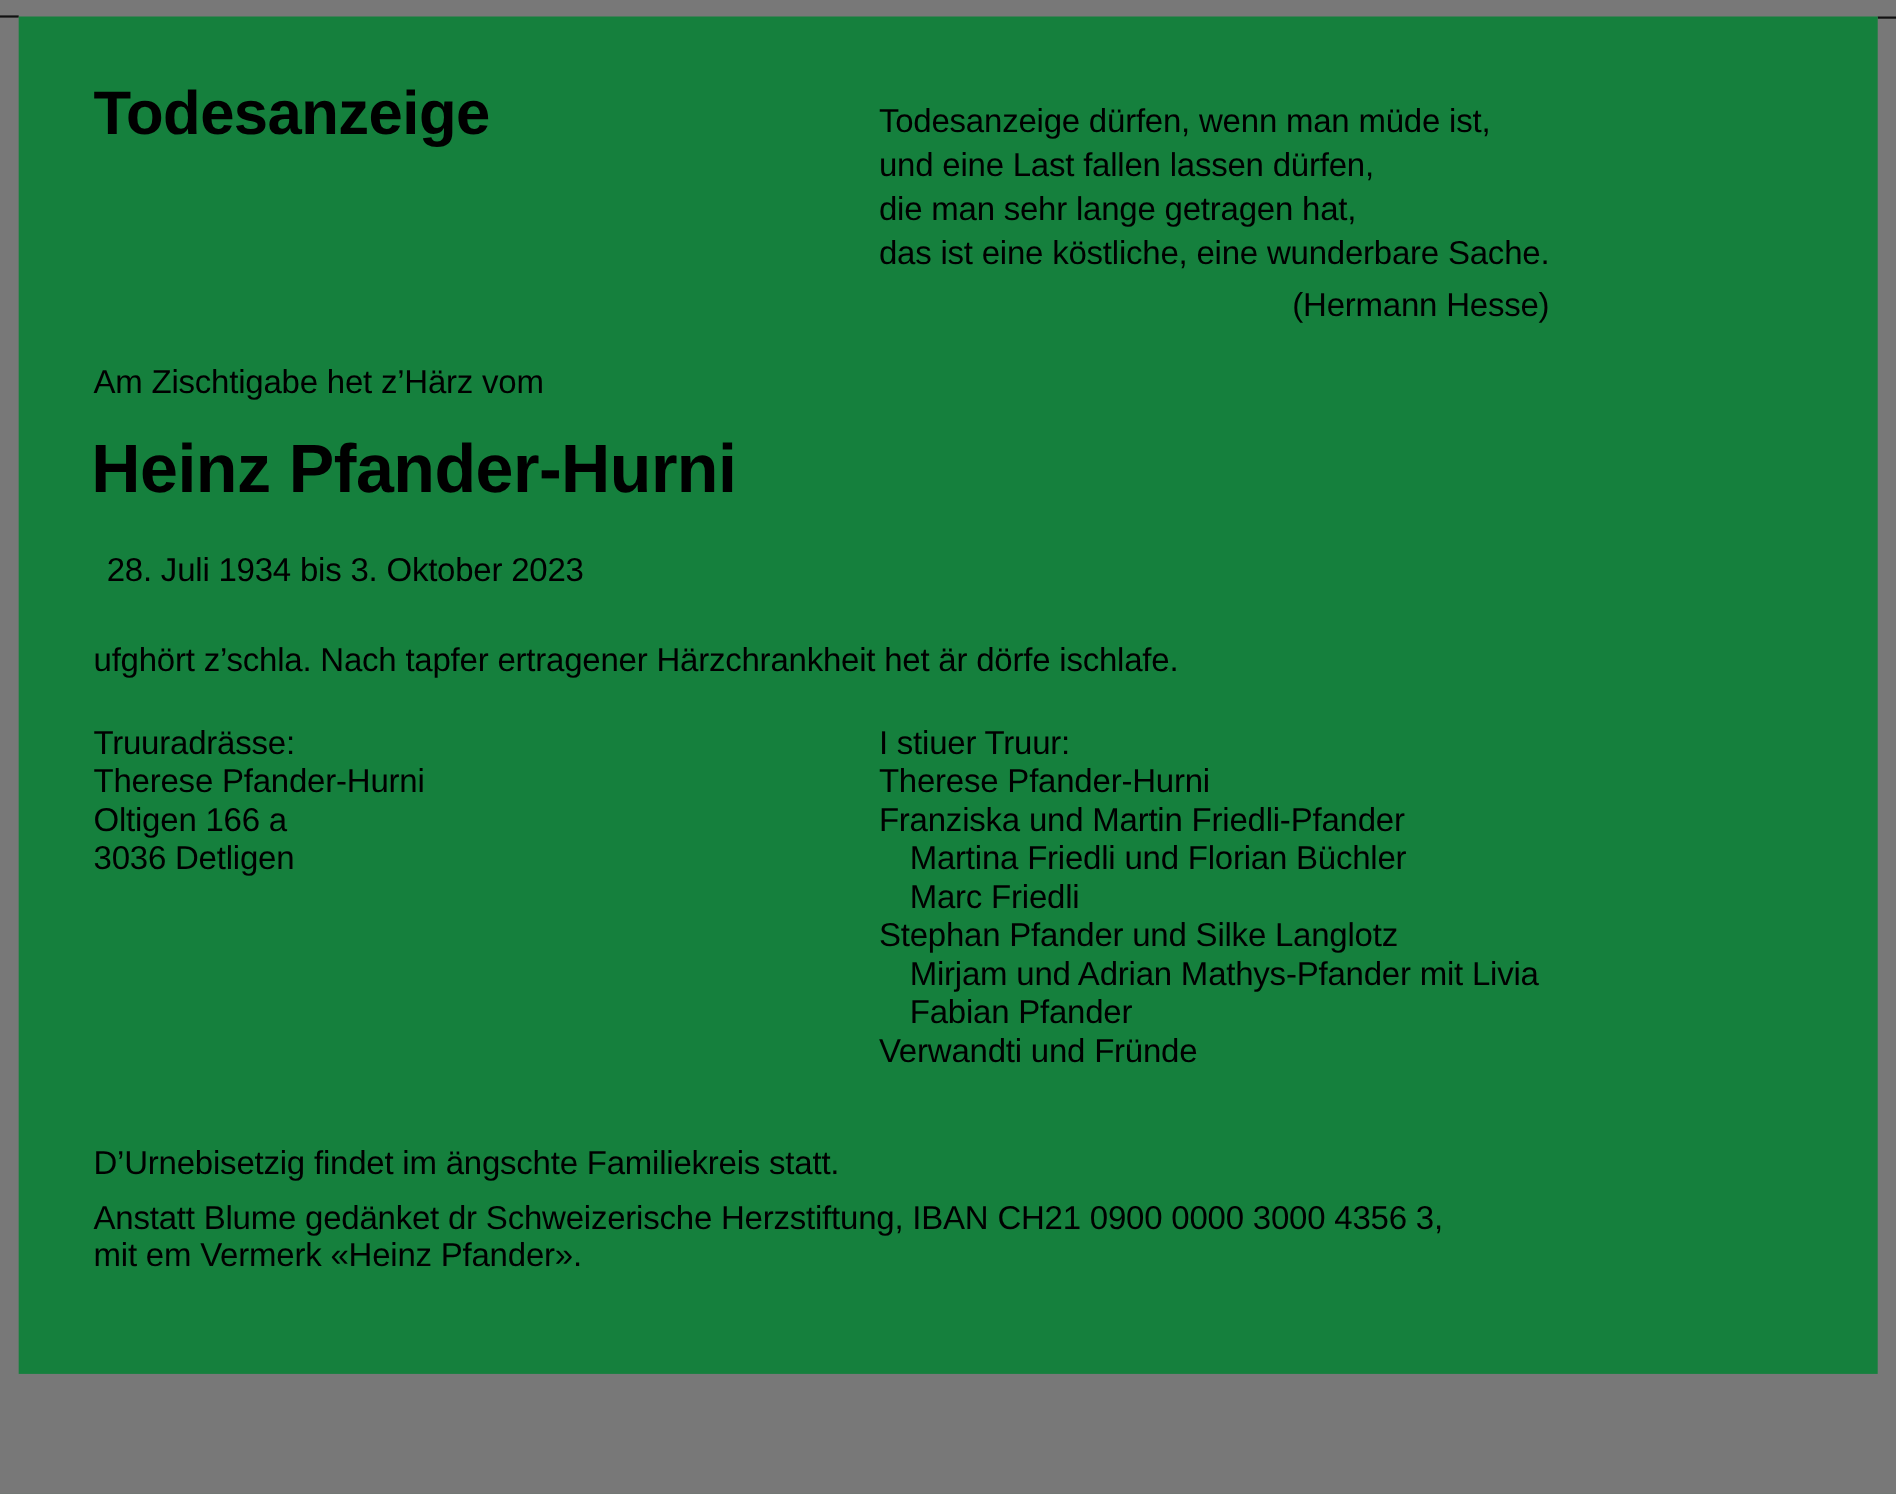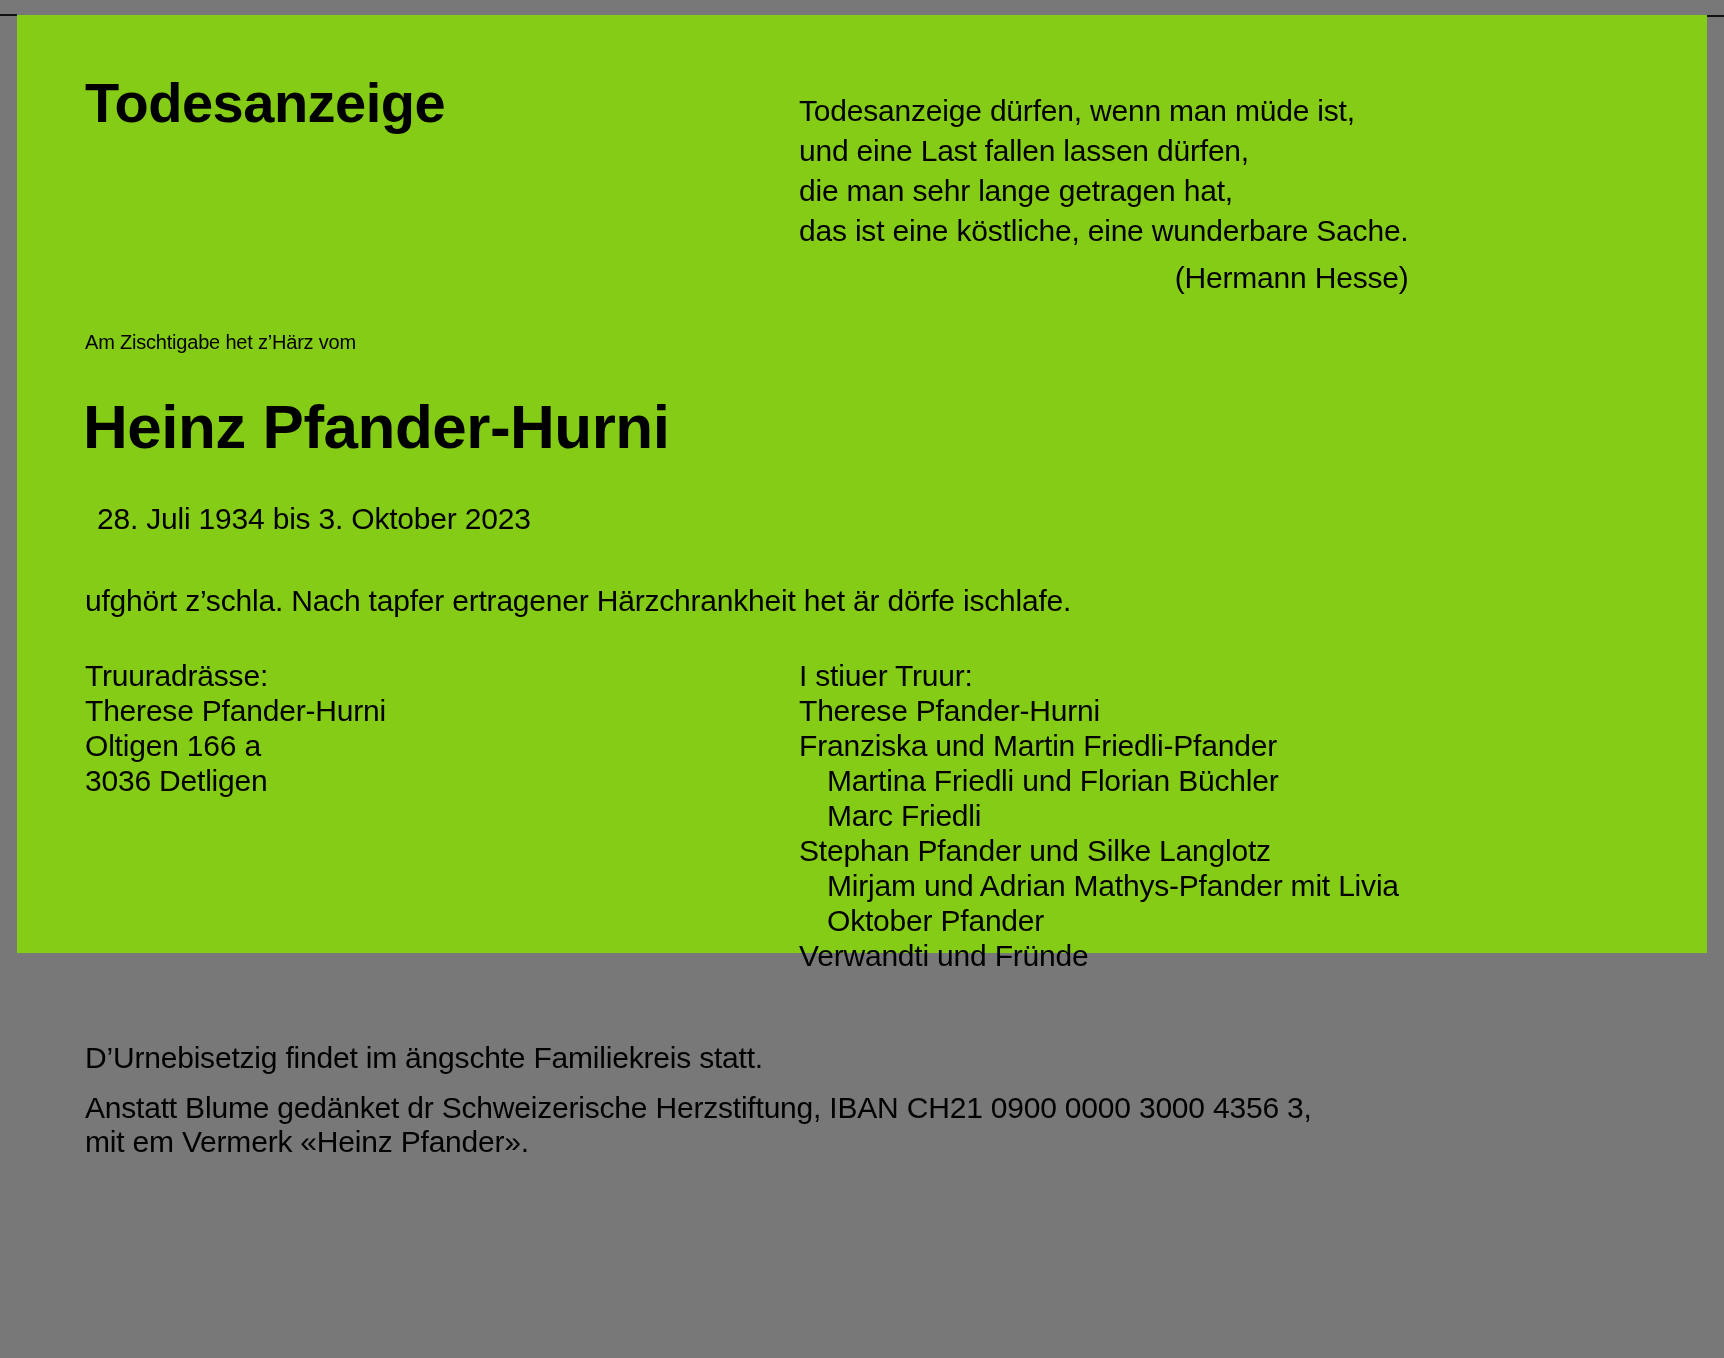--- a/index.html
+++ b/index.html
@@ -21,22 +21,22 @@
     background: #111111;
   }
   .tick-left  { left: 0;     top: 14px; width: 17px; }
   .tick-right { left: 1707px; top: 15px; width: 17px; }
 
   .page {
     position: absolute;
     left: 17px;
     top: 15px;
     width: 1690px;
-    height: 938px;
-    background: #84cc16;
+    height: 1234px;
+    background: #15803d;
     color: #000000;
   }
   .page * { white-space: nowrap; }
 
   .title {
     position: absolute;
     left: 68px;
     top: 57px;
     margin: 0;
     font-size: 56px;
@@ -53,21 +53,21 @@
     font-size: 30px;
     letter-spacing: -0.2px;
   }
   .quote .quote-lines > div { line-height: 40px; }
   .quote-attribution { margin-top: 7px; line-height: 40px; text-align: right; }
 
   .intro {
     position: absolute;
     left: 68px;
     top: 316px;
-    font-size: 20px;
+    font-size: 30px;
     letter-spacing: -0.2px;
   }
   .deceased-name {
     position: absolute;
     left: 66px;
     top: 378px;
     margin: 0;
     font-size: 62px;
     font-weight: bold;
     letter-spacing: -0.5px;
@@ -148,21 +148,21 @@
 
     <div class="col-right body-text">
       <div>I stiuer Truur:</div>
       <div>
           <div>Therese Pfander-Hurni</div>
           <div>Franziska und Martin Friedli-Pfander</div>
           <div class="indent">Martina Friedli und Florian Büchler</div>
           <div class="indent">Marc Friedli</div>
           <div>Stephan Pfander und Silke Langlotz</div>
           <div class="indent">Mirjam und Adrian Mathys-Pfander mit Livia</div>
-          <div class="indent">Oktober Pfander</div>
+          <div class="indent">Fabian Pfander</div>
           <div>Verwandti und Fründe</div>
         </div>
     </div>
 
     <div class="funeral-note">D’Urnebisetzig findet im ängschte Familiekreis statt.</div>
 
     <div class="donation-note">
         <div>Anstatt Blume gedänket dr Schweizerische Herzstiftung, IBAN CH21 0900 0000 3000 4356 3,</div>
         <div>mit em Vermerk «Heinz Pfander».</div>
       </div>

